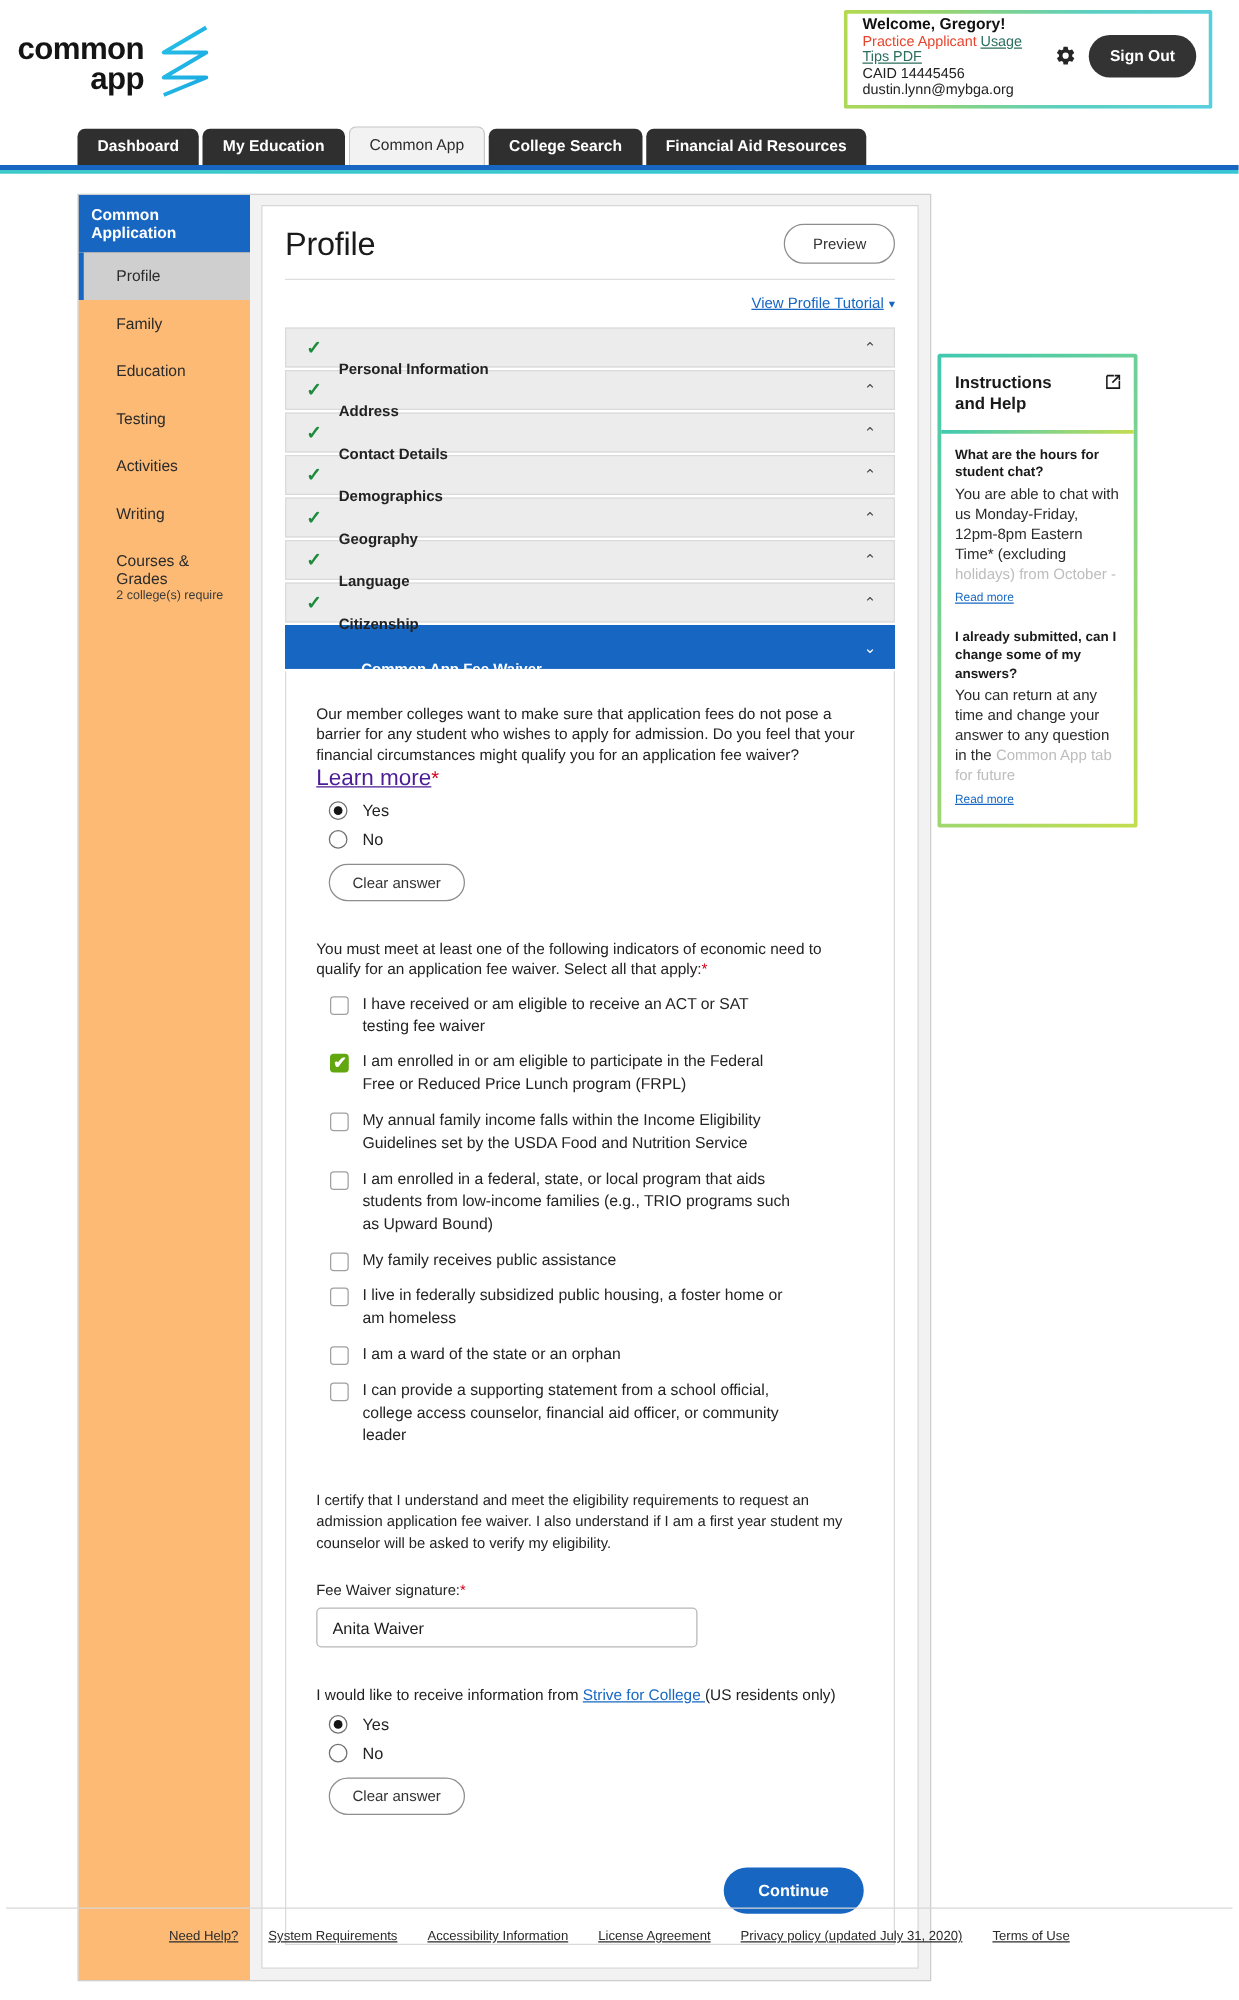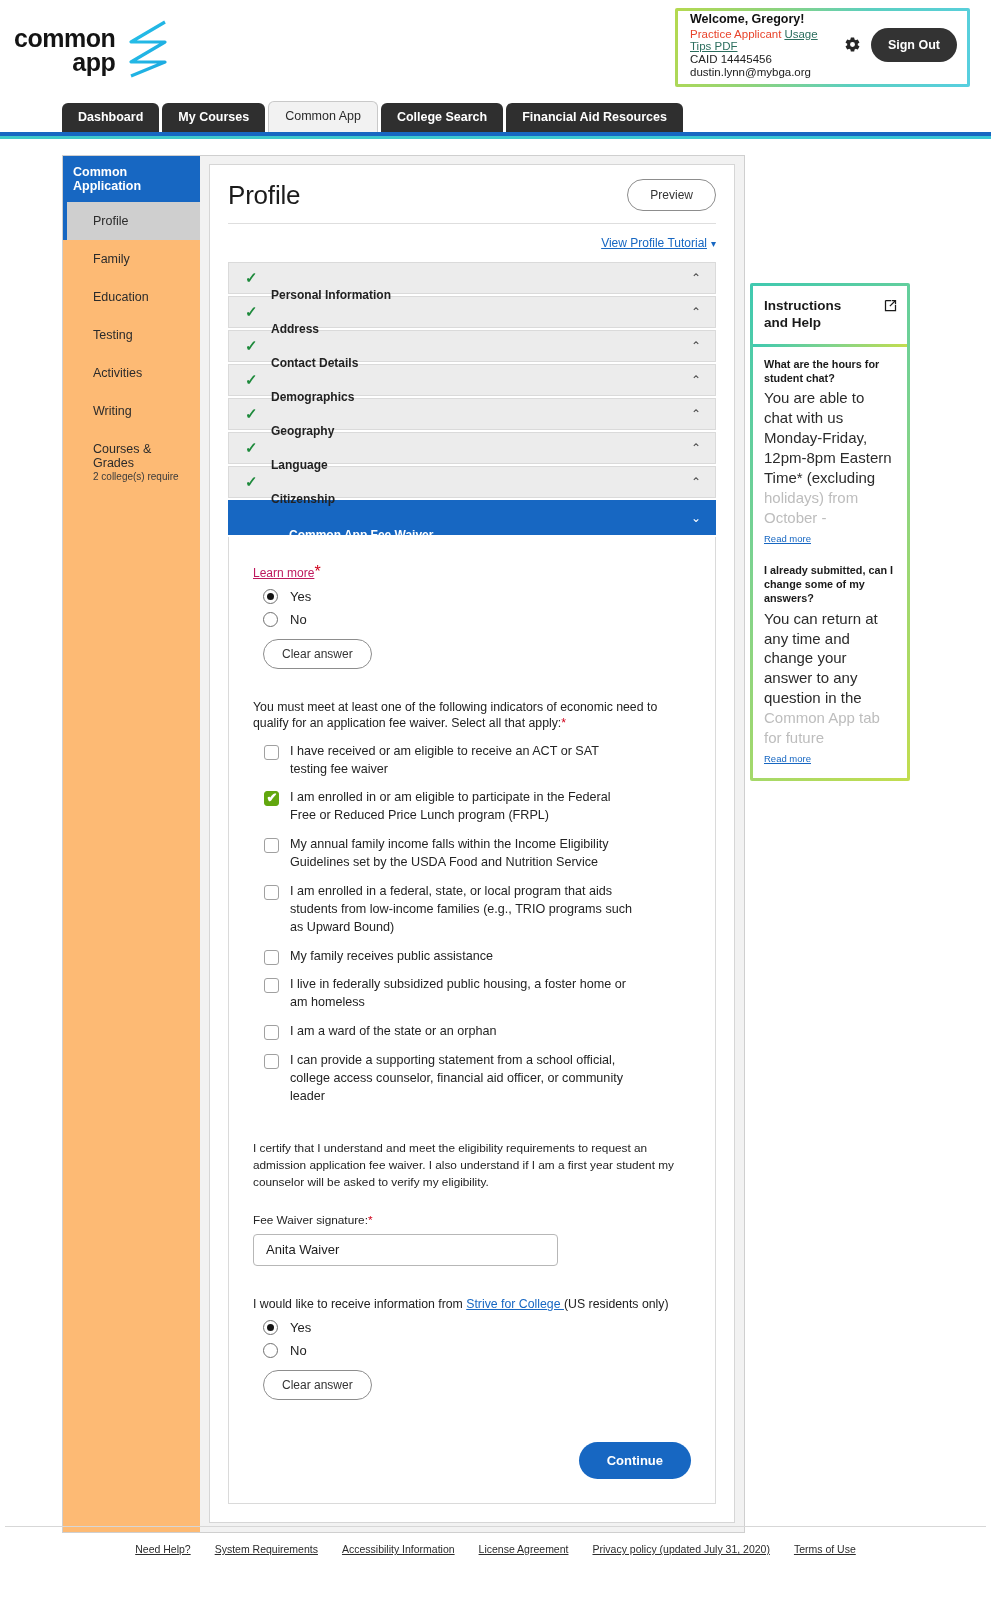--- a/index.html
+++ b/index.html
@@ -87,21 +87,21 @@
   .acc-label { flex:1; font-size:12px; font-weight:700; color:#222;margin-top:34px; }
   .acc-caret { color:#4a4a4a; font-size:12px; }
   .acc-item.open { background:#1767c2; border-color:#1767c2; height:35px;gap:32px; }
   .acc-item.open .acc-label { color:#fff; padding-left:0; }
   .acc-item.open .acc-caret { color:#fff; }
   .acc-item.open .acc-check { width:12px; }
 
   .panel-body { border:1px solid #dadada; border-top:none; background:#fff; padding: 26px 24px 24px 24px; }
 
   .para { font-size:12.3px; line-height:1.33; color:#222; }
-  .learn-more { color:#be185d; text-decoration:underline; font-size:12px; cursor:pointer;}
+  .learn-more { color:#4c1d95; text-decoration:underline; font-size:18px; cursor:pointer;}
   .req { color:#d0021b; }
 
   .radio-row { display:flex; align-items:center; margin-top:8px; cursor:pointer;}
   .radio { width:15px; height:15px; border:1.4px solid #707070; border-radius:50%; margin-right:12px; margin-left:10px; position:relative; background:#fff; flex:0 0 auto;}
   .radio.sel:after { content:""; position:absolute; left:3px; top:3px; width:7px; height:7px; background:#151515; border-radius:50%; }
   .radio-label { font-size:13px; color:#222; }
 
   .clear-btn { margin:12px 0 0 10px; border:1px solid #8d8d8d; background:#fff; border-radius:18px; font-size:12px; color:#333; padding:7px 18px; cursor:pointer; font-family:"Liberation Sans", sans-serif;}
 
   .section-gap { height:30px; }
@@ -125,21 +125,21 @@
     padding:3px; border-radius:2px;
     background-image: linear-gradient(135deg,#3fc9b0 0%, #7fd38d 45%, #c3dd4e 100%);
   }
   .help-inner { background:#fff; }
   .help-head { padding:12px 9px 12px 11px; display:flex; align-items:flex-start; justify-content:space-between; }
   .help-title { font-size:13.5px; font-weight:700; color:#1a1a1a; line-height:1.25; }
   .ext-icon { color:#1a1a1a; }
   .help-divider { height:3px; background-image:linear-gradient(90deg,#3fc9b0,#7fd38d,#c3dd4e); }
   .help-body { padding: 10px 11px 12px 11px; }
   .faq-q { font-size:10.8px; font-weight:700; color:#1a1a1a; line-height:1.32; margin-bottom:3px;}
-  .faq-a { font-size:15px; color:#2b2b2b; line-height:1.33; }
+  .faq-a { font-size:12px; color:#2b2b2b; line-height:1.33; }
   .faq-a .fade { color:#bdbdbd; }
   .read-more { font-size:9.5px; color:#1767c2; text-decoration:underline; cursor:pointer; display:inline-block; margin-top:3px;}
   .faq-gap { height:17px; }
 
   
   .footer { position:absolute; left:0; right:0; top:1526px; }
   .footer-rule { height:1px; background:#d7d7d7; margin:0 5px; }
   .footer-links { display:flex; justify-content:center; gap:24px; padding-top:16px; }
   .footer-link { font-size:10.5px; color:#2b2b2b; text-decoration:underline; cursor:pointer; white-space:nowrap;}
 </style>
@@ -180,21 +180,21 @@
         </svg>
       </div>
       <button class="signout-btn">Sign Out</button>
     </div>
   </div>
 </div>
 
 <div class="tabbar">
   <div class="tabs" id="tabs-container">
       <div class="tab">Dashboard</div>
-      <div class="tab">My Courses</div>
+      <div class="tab">My Education</div>
       <div class="tab active">Common App</div>
       <div class="tab">College Search</div>
       <div class="tab">Financial Aid Resources</div>
     </div>
 </div>
 <div class="blue-rule"></div>
 <div class="teal-rule"></div>
 
 <div class="page">
 
@@ -263,20 +263,21 @@
             </div>
             <div class="acc-item open">
               <span class="acc-check"></span>
               <span class="acc-label">Common App Fee Waiver</span>
               <span class="acc-caret">⌄</span>
             </div>
           </div>
 
         <div class="panel-body">
 
+          <div class="para">Our member colleges want to make sure that application fees do not pose a barrier for any student who wishes to apply for admission. Do you feel that your financial circumstances might qualify you for an application fee waiver?</div>
           <div>
             <span class="learn-more">Learn more</span><span class="req">*</span>
           </div>
 
           <div class="radio-row">
             <span class="radio sel"></span>
             <span class="radio-label">Yes</span>
           </div>
           <div class="radio-row">
             <span class="radio"></span>

